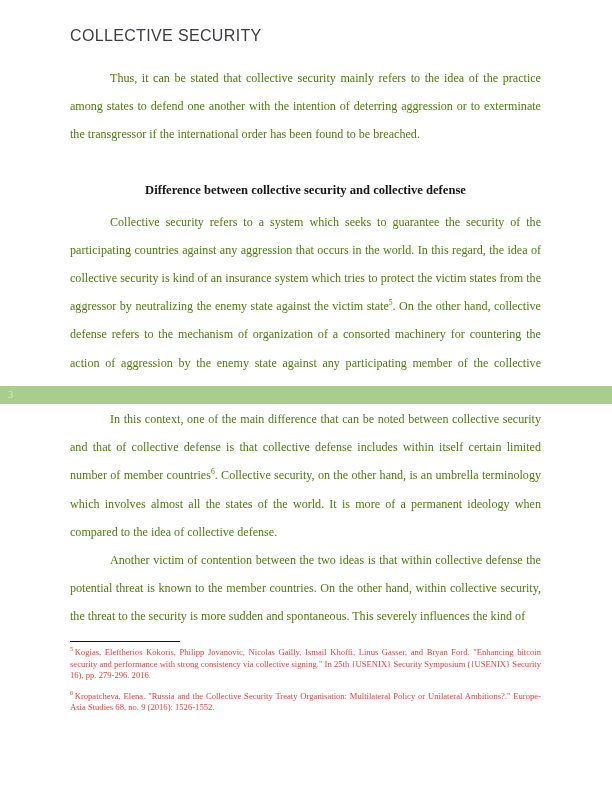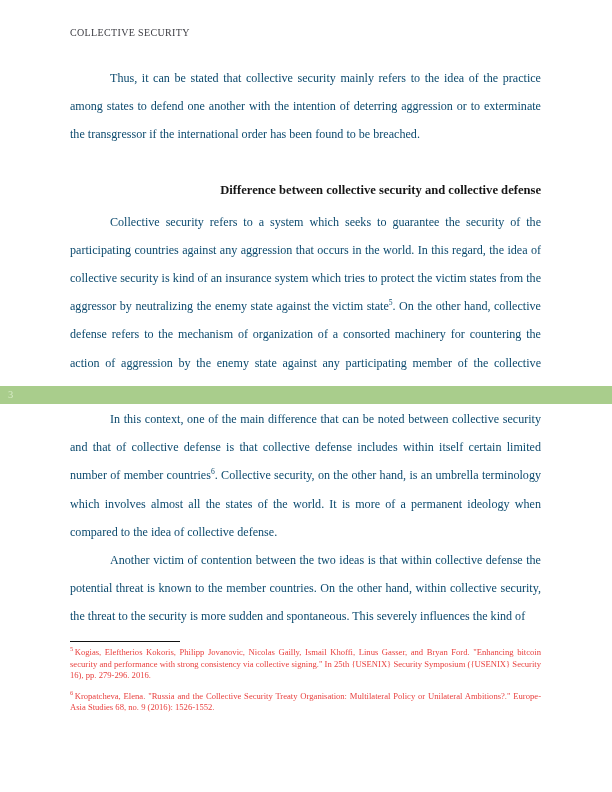--- a/index.html
+++ b/index.html
@@ -19,53 +19,53 @@
     background: #ffffff;
     overflow: hidden;
     box-sizing: border-box;
   }
 
   
   .running-header {
     position: absolute;
     left: 70px;
     top: 27px;
-    font-size: 10px;
+    font-size: 16px;
     letter-spacing: 0.35px;
     color: #3c3c42;
-    font-family: Liberation Serif, serif;
+    font-family: Liberation Sans, sans-serif;
     white-space: nowrap;
   }
 
   
   .body-column {
     position: absolute;
     left: 70px;
     top: 64px;
     width: 471px;
   }
 
   p.para {
     margin: 0 0 0 0;
     font-size: 12.1px;
     line-height: 28.2px;
     text-align: justify;
     text-justify: inter-word;
-    color: #0c4a6e;
+    color: #4d7c0f;
     text-indent: 40px;
     hyphens: none;
   }
 
   h2.section-heading {
     margin: 18px 0 6px 0;
     font-size: 12.6px;
     line-height: 24px;
     font-weight: bold;
     color: #161616;
-    text-align: right;
+    text-align: center;
   }
 
   .gap-before-heading { height: 11px; }
 
   sup.fn-ref {
     font-size: 7.6px;
     vertical-align: super;
     line-height: 0;
   }
 

